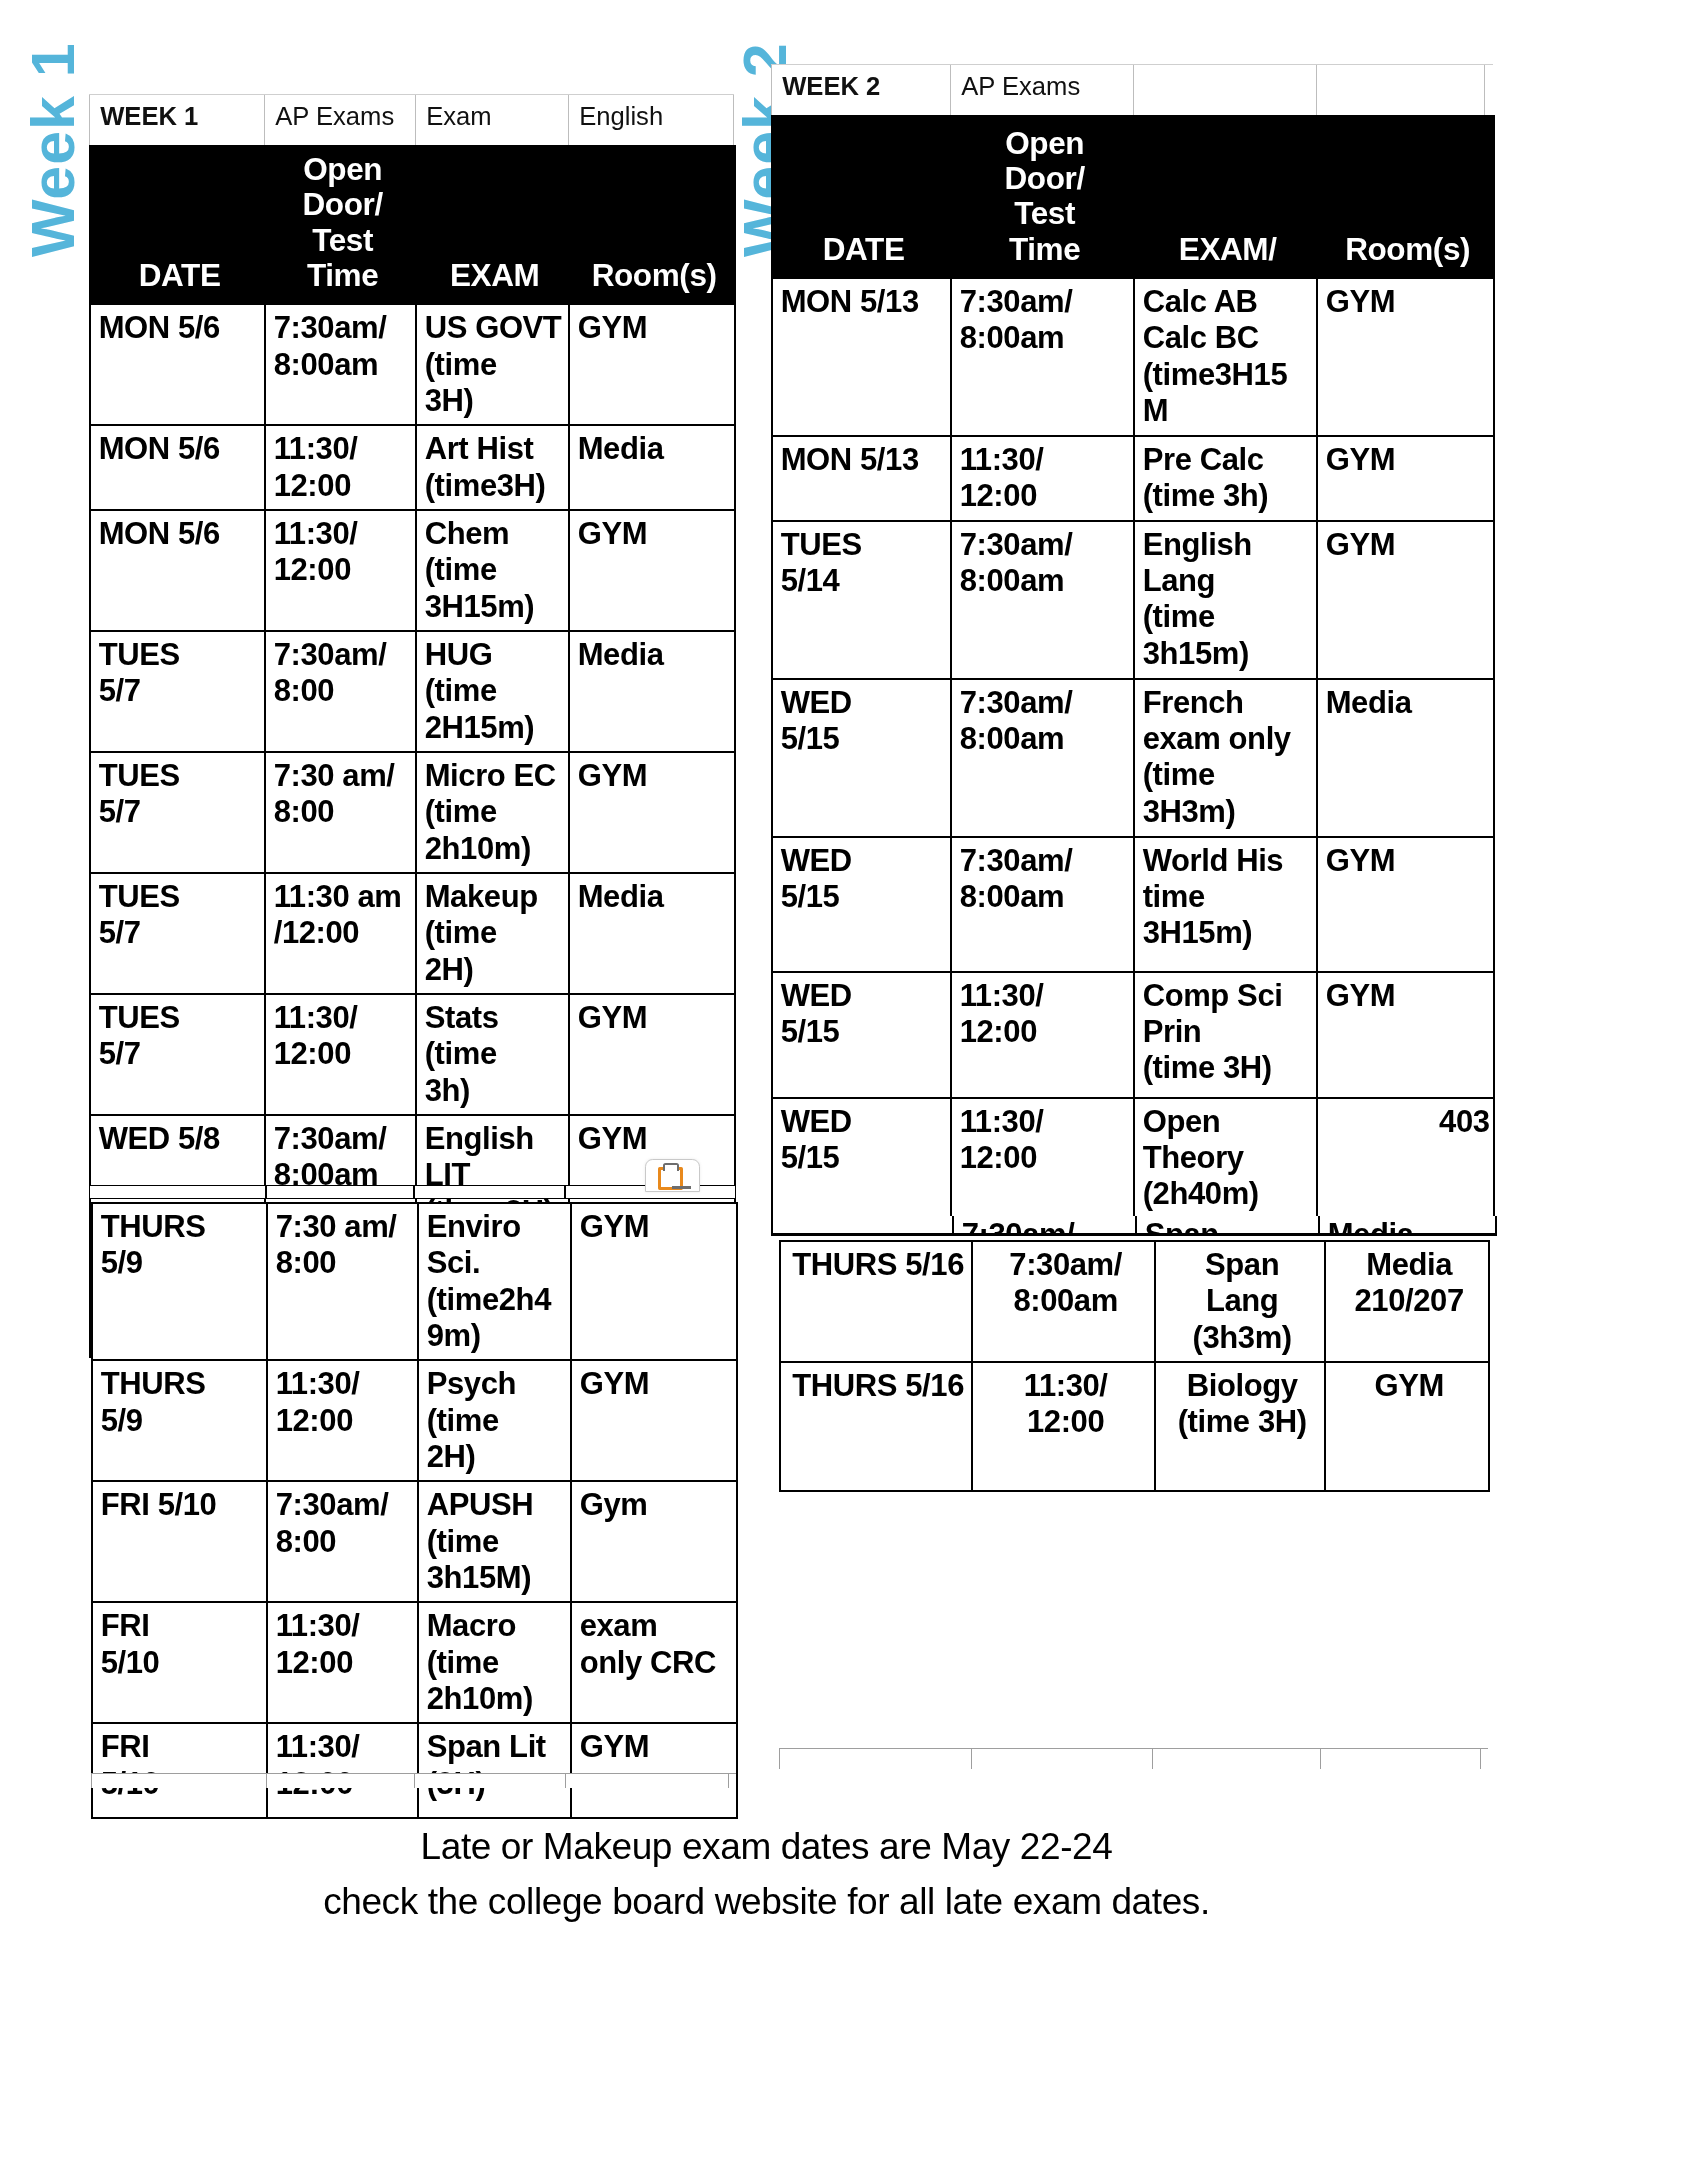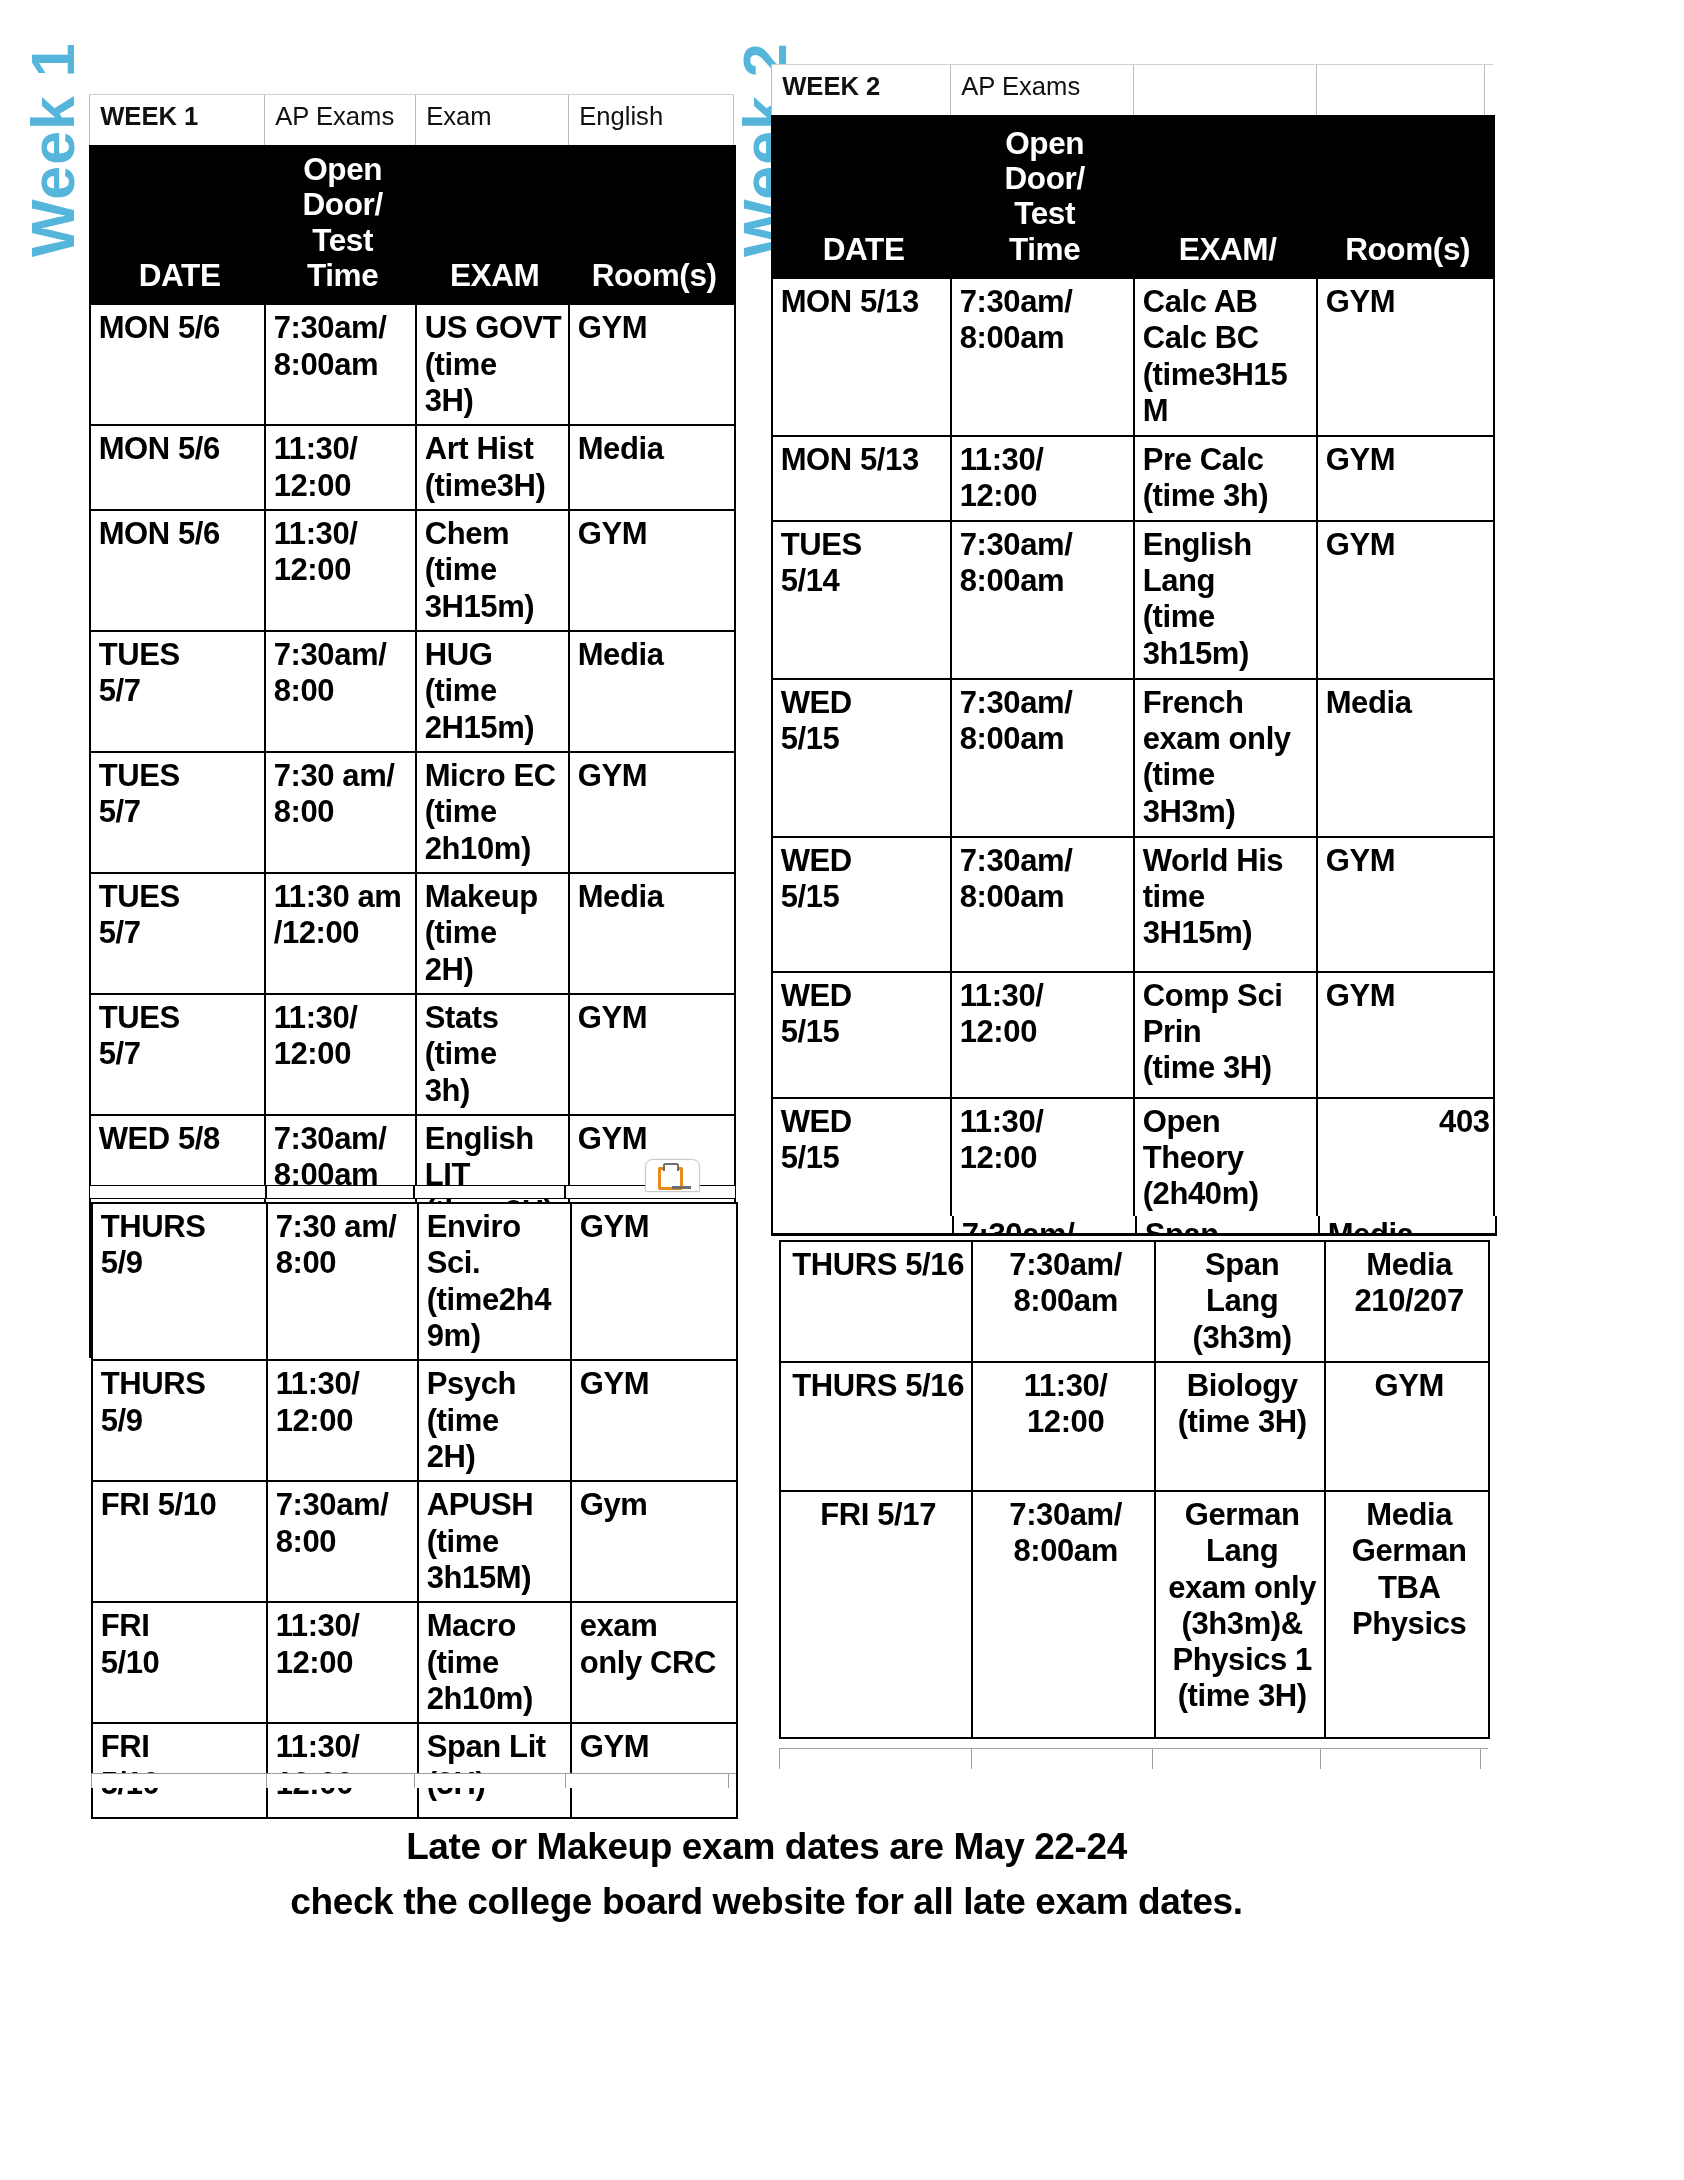--- a/index.html
+++ b/index.html
@@ -41,21 +41,21 @@
   
   .clipbox{position:absolute;width:53px;height:31px;background:#fff;border:1.7px solid #c9c9c9;
     border-radius:7.7px 7.7px 0 0;box-shadow:0 0 3.4px rgba(0,0,0,.08);z-index:5;}
   .clipbox .board{position:absolute;left:12px;top:6.8px;width:19px;height:17px;
     border:3.4px solid #e8891c;border-radius:1.7px;background:#fff;}
   .clipbox .clip{position:absolute;left:17px;top:2.6px;width:12px;height:6.8px;background:#fff;
     border:2.6px solid #6d6d6d;border-bottom:none;border-radius:2.6px 2.6px 0 0;}
   .clipbox .uline{position:absolute;left:25.6px;bottom:1.7px;width:19px;height:3.4px;background:#6d6d6d;}
 
   
-  .footer{position:absolute;text-align:center;font-weight:bold;font-size:37px;line-height:55px;
+  .footer{position:absolute;text-align:center;font-weight:normal;font-size:37px;line-height:55px;
     letter-spacing:-0.4px;color:#000;}
 </style>
 </head>
 <body>
 
 <div class="wk-label" style="left:13.6px;top:257px;color:#55b5da;">Week 1</div>
 <div class="wk-label" style="left:726px;top:257px;color:#55b5da;">Week 2</div>
 
 <div class="toprow" style="left:89px;top:94px;width:645px;height:51px;">
   <div class="c b" style="width:175px;">WEEK 1</div>
@@ -376,34 +376,20 @@
 210/207</td>
   </tr>
   <tr style="height:129px;">
     <td class="vb">THURS 5/16</td>
     <td>11:30/
 12:00</td>
     <td>Biology
 (time 3H)</td>
     <td>GYM</td>
   </tr>
-  <tr style="height:247px;">
-    <td class="vb">FRI 5/17</td>
-    <td>7:30am/
-8:00am</td>
-    <td>German
-Lang
-exam only
-(3h3m)&amp;
-Physics 1
-(time 3H)</td>
-    <td class="vb light">Media
-German TBA
-Physics</td>
-  </tr>
 </tbody>
   </table>
 
 <div class="sliver lite" style="left:779px;top:1748px;width:709px;height:20.4px;">
   <div class="c" style="width:192px;border-left:1.7px solid #9e9e9e;"></div>
     <div class="c" style="width:181px;"></div>
   <div class="c" style="width:168px;"></div>
     <div class="c" style="width:161px;border-right:1.7px solid #9e9e9e;"></div>
 </div>
 

